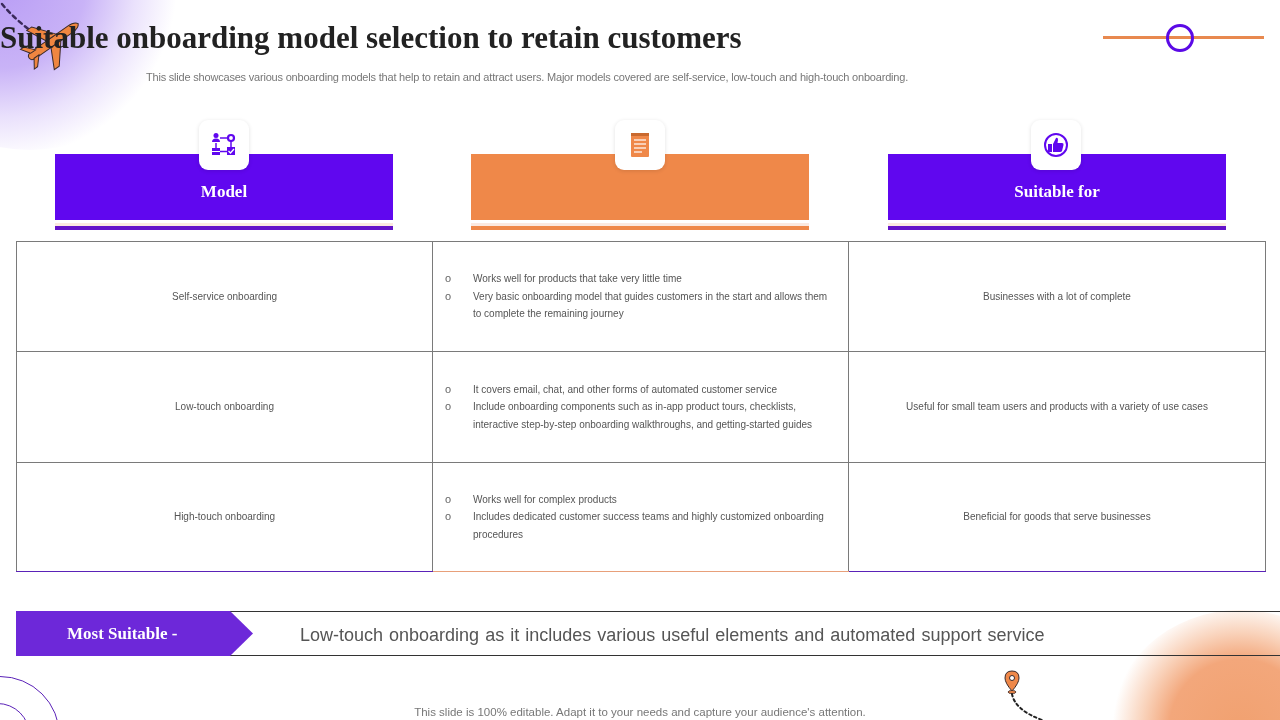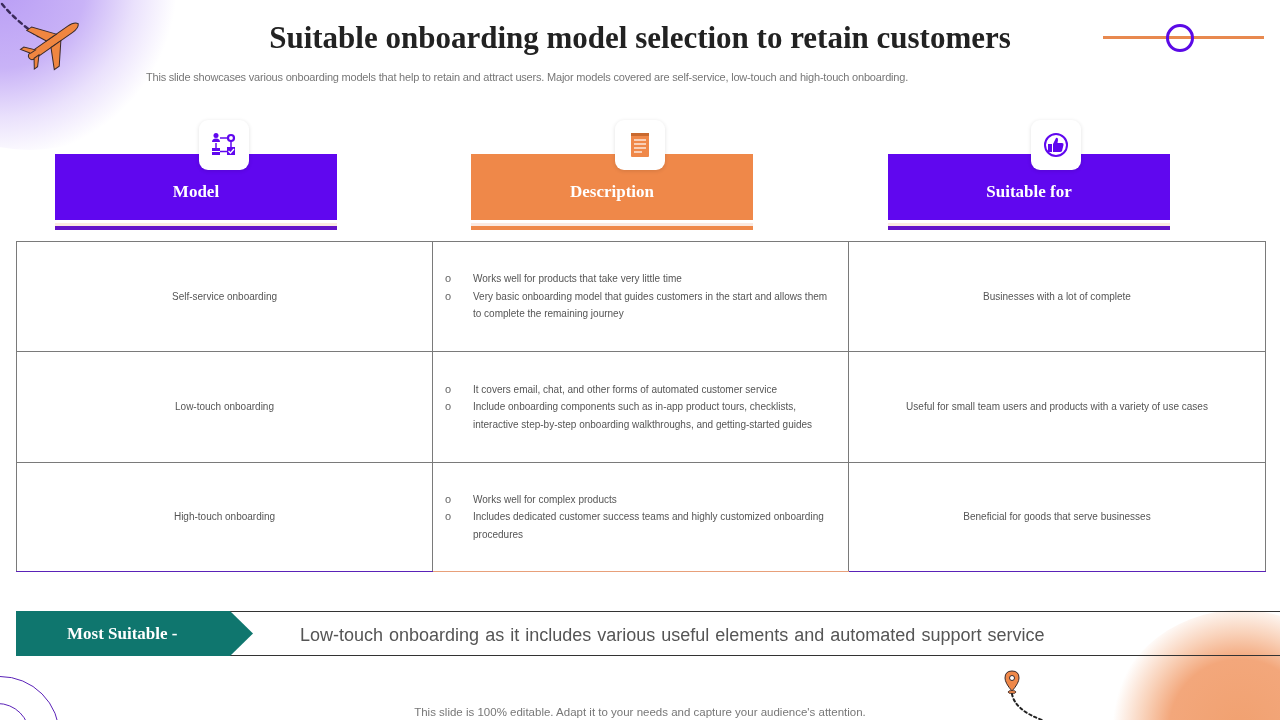--- a/index.html
+++ b/index.html
@@ -9,26 +9,26 @@
   .blob-tl { position: absolute; left: -120px; top: -130px; width: 300px; height: 280px; border-radius: 50%;
     background: radial-gradient(circle at 40% 40%, #b89cf5 0%, #c9b3f7 35%, rgba(220,205,250,0.6) 55%, rgba(255,255,255,0) 72%); }
   .blob-br { position: absolute; left: 1110px; top: 610px; width: 260px; height: 240px; border-radius: 50%;
     background: radial-gradient(circle at 50% 50%, #f1a170 0%, #f3a77b 40%, rgba(245,180,140,0.6) 55%, rgba(255,255,255,0) 72%); }
 
   .plane { position: absolute; left: 0; top: 0; width: 90px; height: 75px; }
   .deco-line { position: absolute; left: 1103px; top: 36px; width: 161px; height: 3px; background: #e8894f; }
   .deco-ring { position: absolute; left: 1166px; top: 24px; width: 28px; height: 28px; border-radius: 50%;
     border: 3px solid #5b0ae6; background: transparent; }
 
-  .title { position: absolute; left: 0; top: 20px; width: 1280px; text-align: center;
+  .title { position: absolute; left: 0; top: 20px; width: 1280px; text-align: left;
     font-family: "Liberation Serif", serif; font-size: 31px; color: #222; }
   .subtitle { position: absolute; left: 0; top: 71px; width: 1054px; text-align: center;
     font-size: 11px; color: #777; letter-spacing: -0.2px; }
 
-  .head-box { position: absolute; top: 154px; height: 75px; width: 282px; }
+  .head-box { position: absolute; top: 154px; height: 75px; width: 338px; }
   .head-box .band { position: absolute; left: 0; top: 0; width: 100%; height: 66px; }
   .head-box .strip { position: absolute; left: 0; top: 69px; width: 100%; height: 3px; background: #fbe9e0; }
   .head-box .bottom { position: absolute; left: 0; top: 72px; width: 100%; height: 4px; }
   .head-box .label { position: absolute; left: 0; top: 28px; width: 100%; text-align: center; color: #fff;
     font-family: "Liberation Serif", serif; font-weight: bold; font-size: 17px; }
   .purple .band { background: #6007ef; }
   .purple .bottom { background: #6312c9; }
   .orange .band { background: #ef8849; }
   .orange .bottom { background: #ef8849; }
 
@@ -39,21 +39,21 @@
   table.grid td { border: 1.5px solid #7a7a7a; font-size: 10px; color: #555; vertical-align: middle; }
   table.grid tr:last-child td { border-bottom: 1.5px solid #5a22b8; }
   table.grid tr:last-child td.desc { border-bottom-color: #e8a07a; margin-top: 48px; }
   td.model, td.fit { text-align: center; padding: 0 7px; line-height: 18px; }
   td.desc { padding: 0 12px 0 10px; }
   .bullets { list-style: none; }
   .bullets li { position: relative; padding-left: 30px; line-height: 17.5px; }
   .bullets li::before { content: "o"; position: absolute; left: 2px; top: 0; font-size: 11px; color: #666; }
 
   .ms-bar { position: absolute; left: 16px; top: 611px; width: 1264px; height: 45px; border-top: 1.5px solid #333; border-bottom: 1.5px solid #333; }
-  .ms-tag { position: absolute; left: 16px; top: 611px; width: 237px; height: 45px; background: #0f766e;
+  .ms-tag { position: absolute; left: 16px; top: 611px; width: 237px; height: 45px; background: #6d28d9;
     clip-path: polygon(0 0, 214px 0, 237px 50%, 214px 100%, 0 100%); }
   .ms-tag span { position: absolute; left: 51px; top: 13px; color: #fff; font-family: "Liberation Serif", serif; font-weight: bold; font-size: 17px; }
   .ms-text { position: absolute; left: 300px; top: 625px; font-size: 18px; color: #555; word-spacing: 1px; }
 
   .rings { position: absolute; left: -60px; top: 676px; width: 120px; height: 120px; border-radius: 50%; border: 1.2px solid #5b22b8; }
   .rings2 { position: absolute; left: -35px; top: 703px; width: 65px; height: 65px; border-radius: 50%; border: 1.2px solid #5b22b8; }
   .pin { position: absolute; left: 1000px; top: 670px; width: 60px; height: 50px; }
 
   .footer { position: absolute; left: 0; top: 706px; width: 1280px; text-align: center; font-size: 11.5px; color: #777; }
 </style>
@@ -83,21 +83,20 @@
 <div class="head-box purple" style="left:55px;">
   <div class="band"></div>
     <div class="strip"></div>
     <div class="bottom"></div>
   <div class="label">Model</div>
 </div>
 <div class="head-box orange" style="left:471px;">
   <div class="band"></div>
     <div class="strip"></div>
     <div class="bottom"></div>
-  <div class="label">Description</div>
 </div>
 <div class="head-box purple" style="left:888px;">
   <div class="band"></div>
     <div class="strip"></div>
     <div class="bottom"></div>
   <div class="label">Suitable for</div>
 </div>
 
 <div class="icon-tile" style="left:199px;">
   <svg width="26" height="26" viewBox="0 0 26 26">

